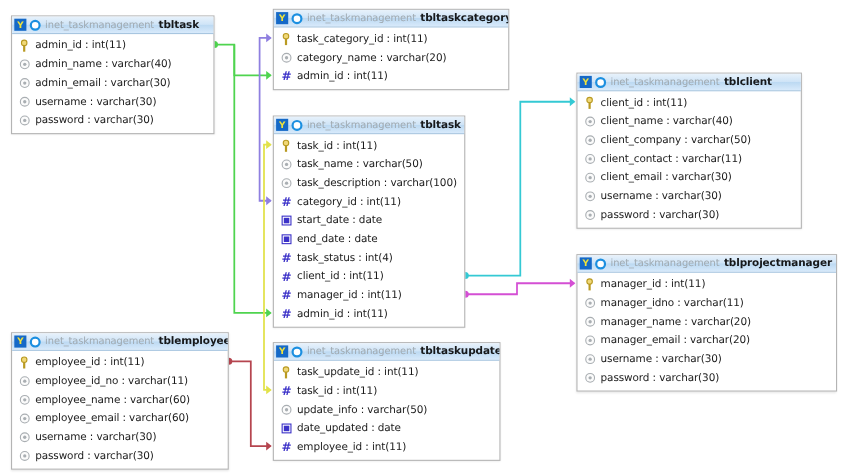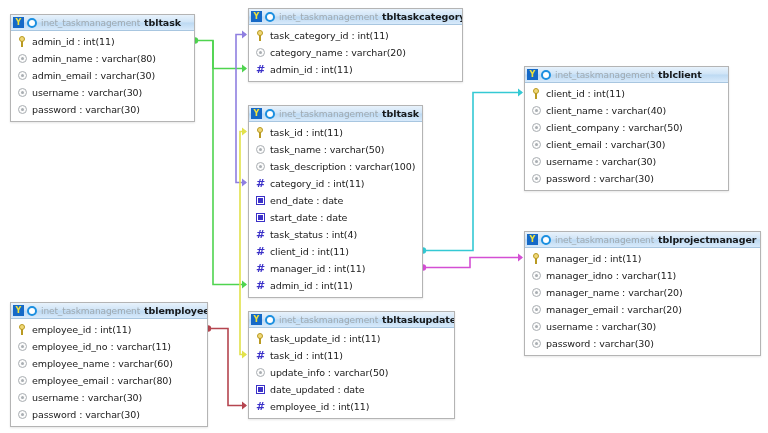--- a/index.html
+++ b/index.html
@@ -212,21 +212,21 @@
           <span class="schema">inet_taskmanagement</span>
           <span class="tname">tbltask</span>
         </div>
         <div class="field-list">
           <div class="field">
             <span class="fico key"></span>
             <span class="ftext">admin_id : int(11)</span>
           </div>
           <div class="field">
             <span class="fico circ"></span>
-            <span class="ftext">admin_name : varchar(80)</span>
+            <span class="ftext">admin_name : varchar(40)</span>
           </div>
           <div class="field">
             <span class="fico circ"></span>
             <span class="ftext">admin_email : varchar(30)</span>
           </div>
           <div class="field">
             <span class="fico circ"></span>
             <span class="ftext">username : varchar(30)</span>
           </div>
           <div class="field">
@@ -272,20 +272,24 @@
           <div class="field">
             <span class="fico circ"></span>
             <span class="ftext">client_name : varchar(40)</span>
           </div>
           <div class="field">
             <span class="fico circ"></span>
             <span class="ftext">client_company : varchar(50)</span>
           </div>
           <div class="field">
             <span class="fico circ"></span>
+            <span class="ftext">client_contact : varchar(11)</span>
+          </div>
+          <div class="field">
+            <span class="fico circ"></span>
             <span class="ftext">client_email : varchar(30)</span>
           </div>
           <div class="field">
             <span class="fico circ"></span>
             <span class="ftext">username : varchar(30)</span>
           </div>
           <div class="field">
             <span class="fico circ"></span>
             <span class="ftext">password : varchar(30)</span>
           </div>
@@ -307,30 +311,30 @@
             <span class="fico circ"></span>
             <span class="ftext">task_name : varchar(50)</span>
           </div>
           <div class="field">
             <span class="fico circ"></span>
             <span class="ftext">task_description : varchar(100)</span>
           </div>
           <div class="field">
             <span class="fico hash"></span>
             <span class="ftext">category_id : int(11)</span>
+          </div>
+          <div class="field">
+            <span class="fico date"></span>
+            <span class="ftext">start_date : date</span>
           </div>
           <div class="field">
             <span class="fico date"></span>
             <span class="ftext">end_date : date</span>
           </div>
           <div class="field">
-            <span class="fico date"></span>
-            <span class="ftext">start_date : date</span>
-          </div>
-          <div class="field">
             <span class="fico hash"></span>
             <span class="ftext">task_status : int(4)</span>
           </div>
           <div class="field">
             <span class="fico hash"></span>
             <span class="ftext">client_id : int(11)</span>
           </div>
           <div class="field">
             <span class="fico hash"></span>
             <span class="ftext">manager_id : int(11)</span>
@@ -390,21 +394,21 @@
           <div class="field">
             <span class="fico circ"></span>
             <span class="ftext">employee_id_no : varchar(11)</span>
           </div>
           <div class="field">
             <span class="fico circ"></span>
             <span class="ftext">employee_name : varchar(60)</span>
           </div>
           <div class="field">
             <span class="fico circ"></span>
-            <span class="ftext">employee_email : varchar(80)</span>
+            <span class="ftext">employee_email : varchar(60)</span>
           </div>
           <div class="field">
             <span class="fico circ"></span>
             <span class="ftext">username : varchar(30)</span>
           </div>
           <div class="field">
             <span class="fico circ"></span>
             <span class="ftext">password : varchar(30)</span>
           </div>
         </div>

